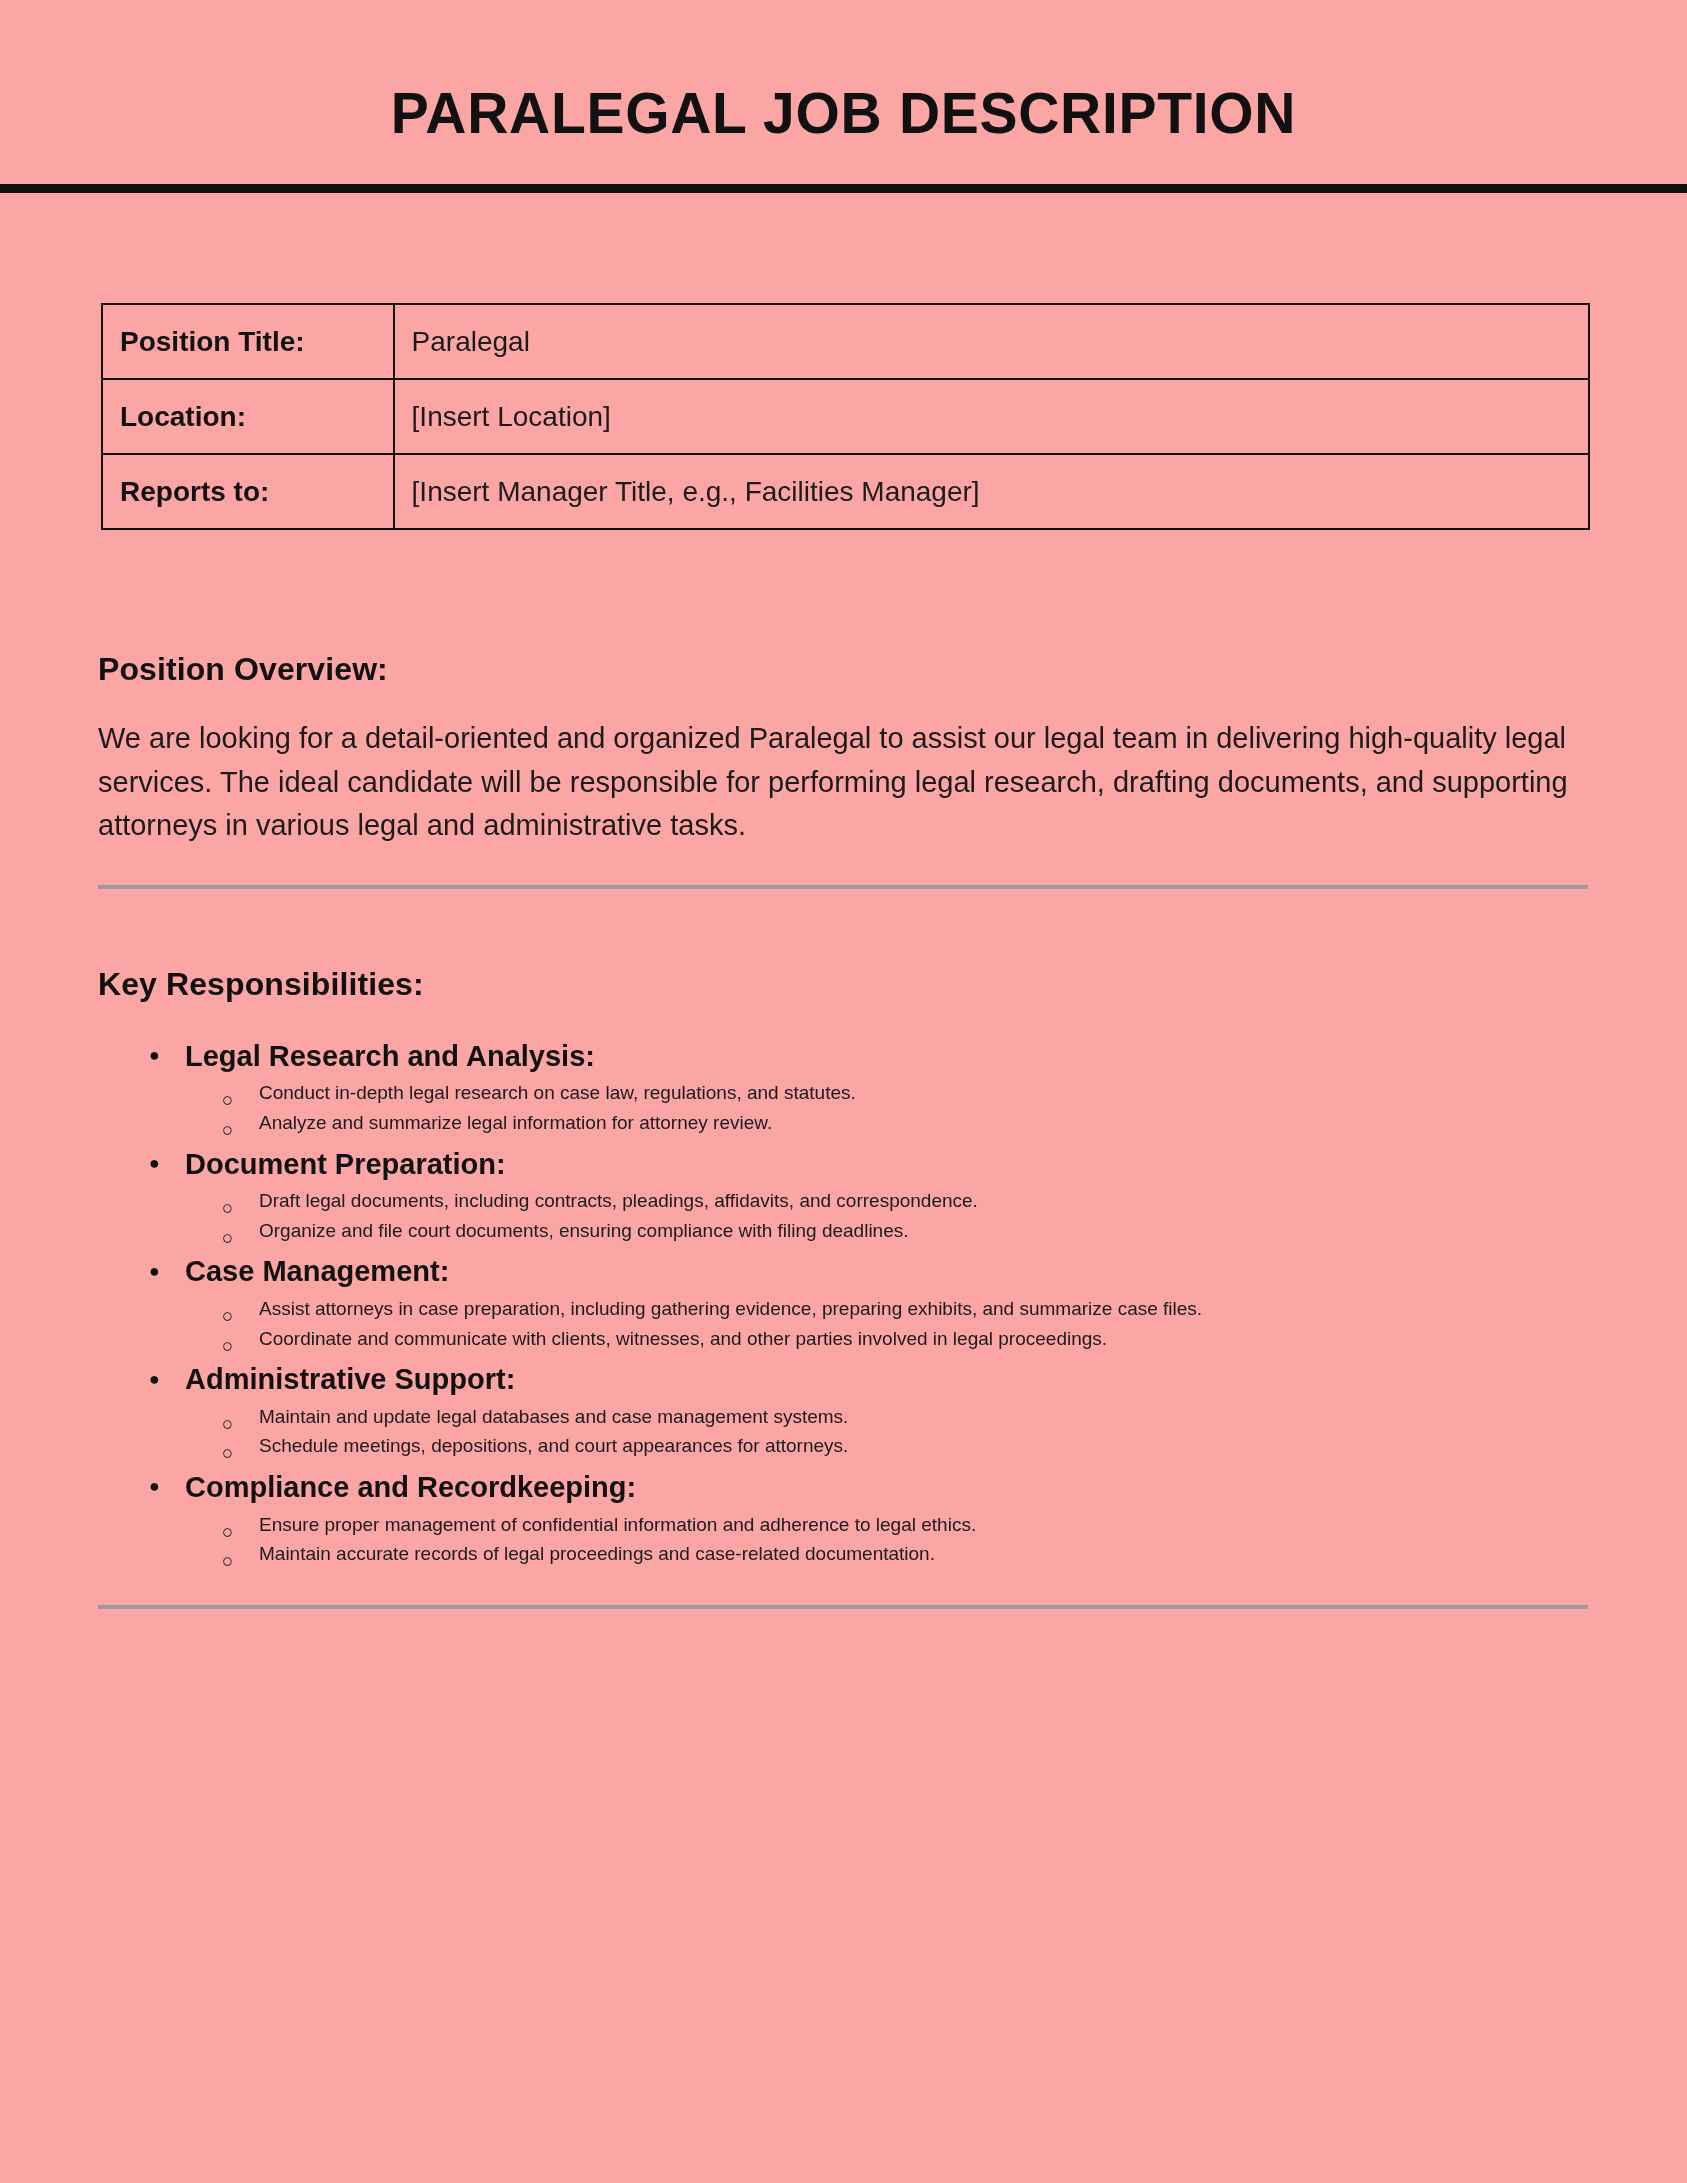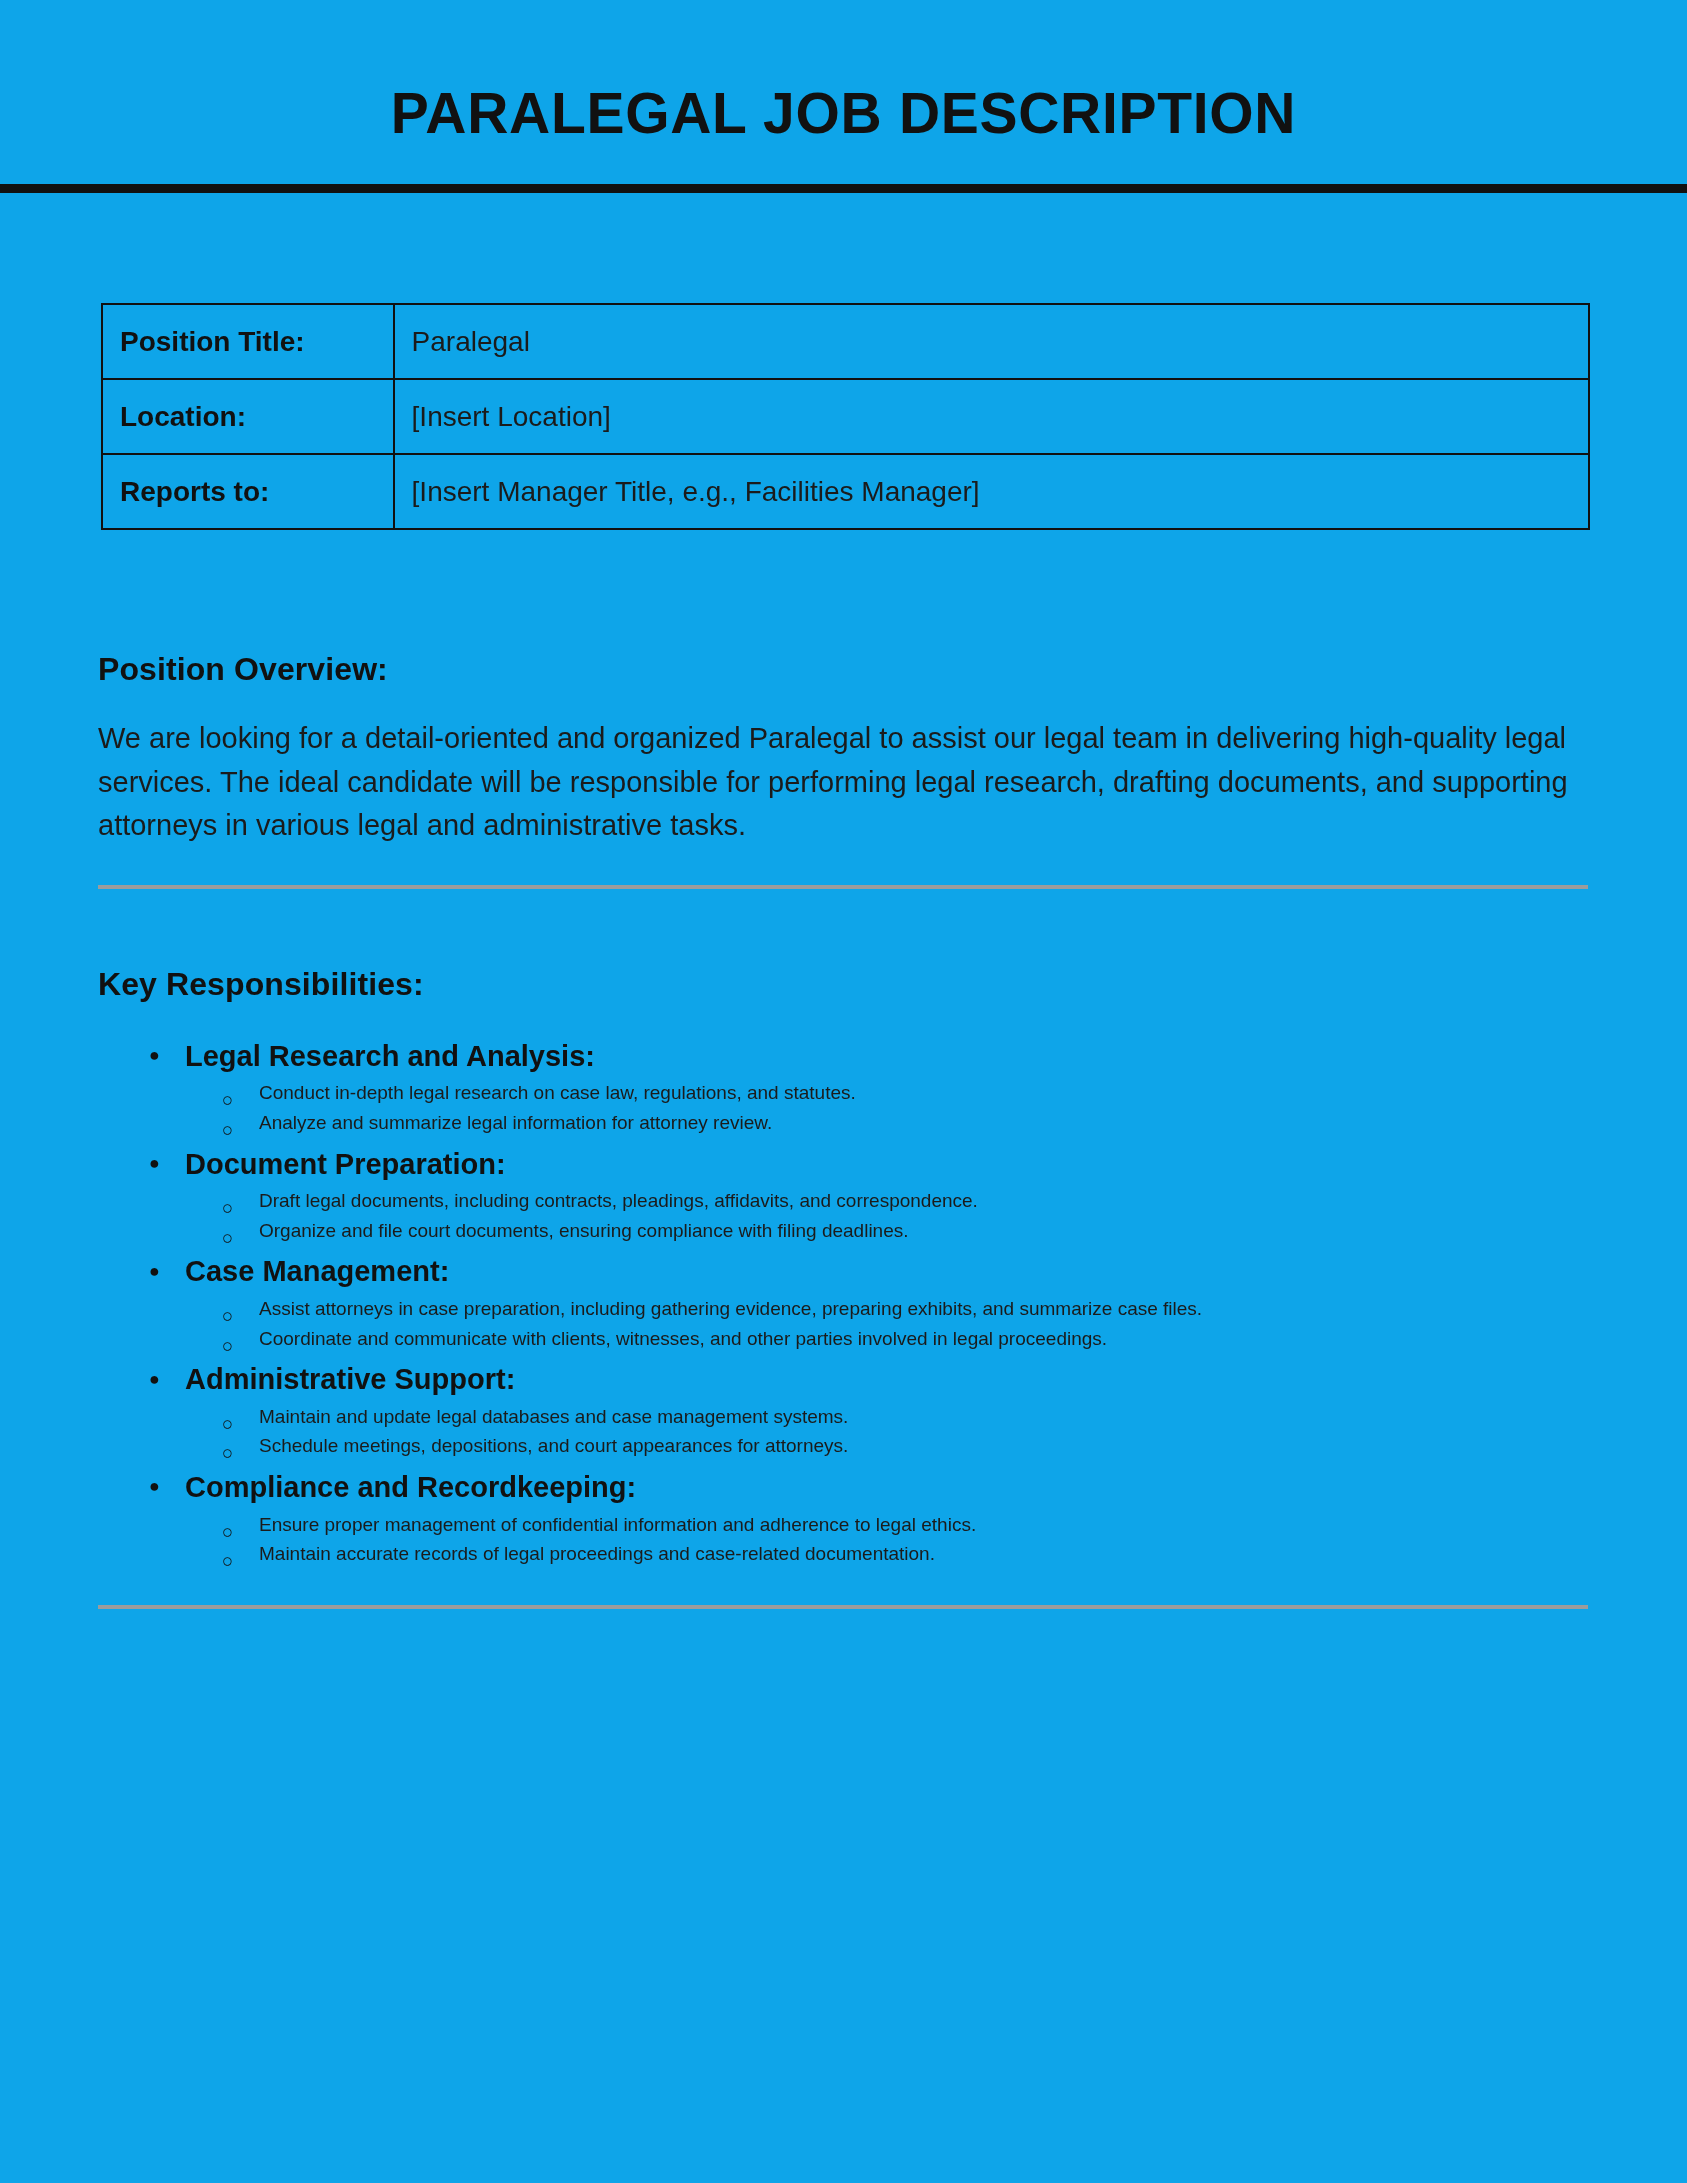--- a/index.html
+++ b/index.html
@@ -13,21 +13,21 @@
     font-family: "Liberation Sans", "DejaVu Sans", sans-serif;
     color: #141414;
     -webkit-font-smoothing: antialiased;
   }
 
   .page {
     position: relative;
     width: 1687px;
     height: 2183px;
     box-sizing: border-box;
-    background: #0ea5e9;
+    background: #fca5a5;
     overflow: hidden;
   }
 
   
   .doc-title {
     margin: 0;
     padding-top: 85px;
     text-align: center;
     font-size: 57px;
     line-height: 1.0;

